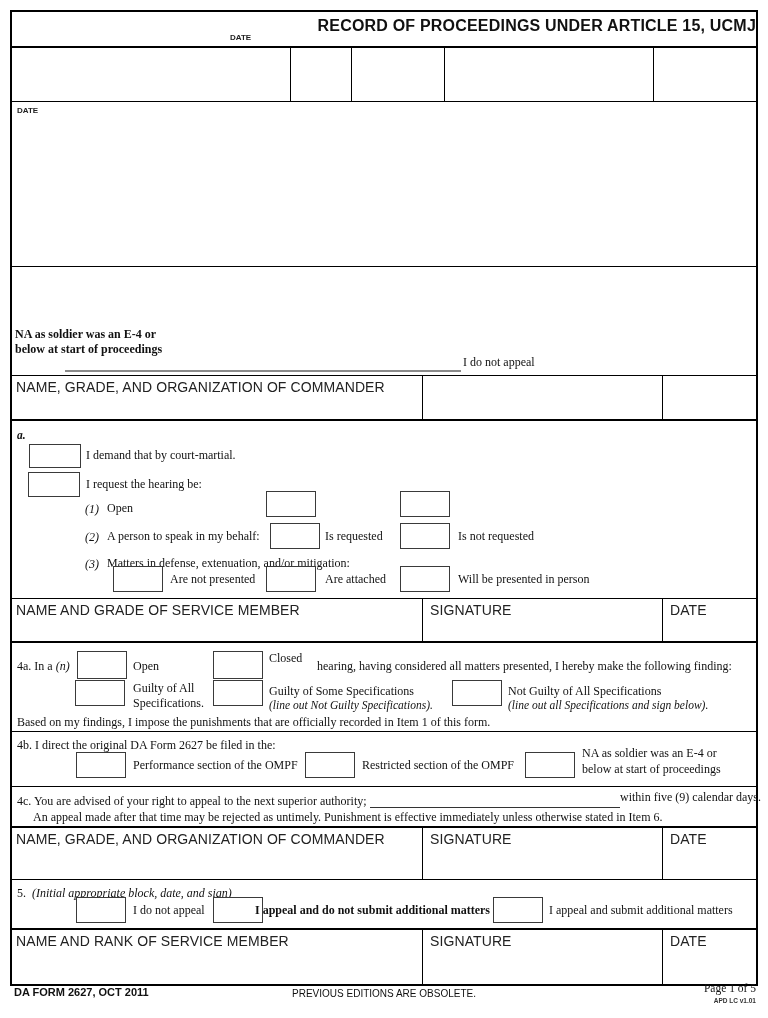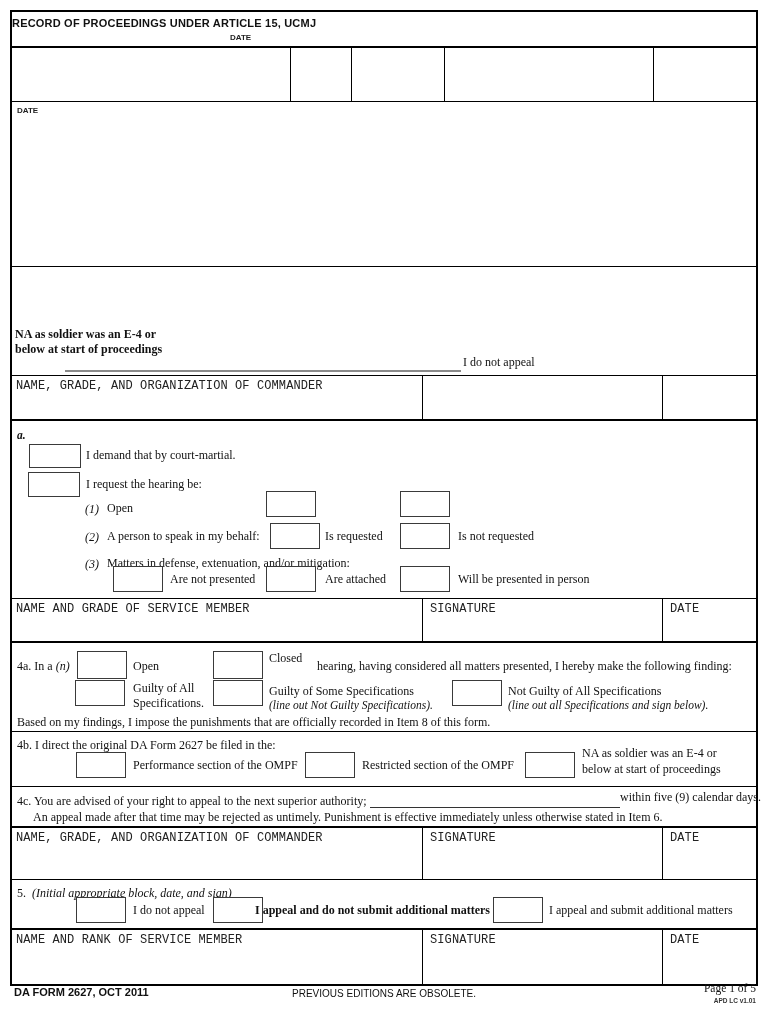--- a/index.html
+++ b/index.html
@@ -7,40 +7,40 @@
   #page { position:relative; width:768px; height:1018px; background:#fff; overflow:hidden; }
 
   #form { position:absolute; left:10px; top:10px; width:748px; height:976px; border:2px solid #000; background:#fff; }
 
   .row { position:relative; width:100%; border-bottom:1px solid #000; }
   .row.thick { border-bottom-width:2px; }
   .row.last { border-bottom:none; }
 
   .abs { position:absolute; white-space:nowrap; }
 
-  .cap { font-family:Liberation Mono, monospace; font-size:12px; color:#222; letter-spacing:.1px; }
+  .cap { font-family:Liberation Sans, sans-serif; font-size:14px; color:#222; letter-spacing:.1px; }
   .capb { font-family:"Liberation Sans", sans-serif; font-size:8px; font-weight:700; color:#222; }
   .ser { font-size:12px; }
   .serb { font-size:12px; font-weight:700; }
   .it { font-style:italic; }
   .note { font-size:11.5px; font-style:italic; }
 
   .vline { position:absolute; top:0; bottom:0; width:1px; background:#000; }
 
   .cb { position:absolute; width:50px; height:26px; border:1px solid #3a3a3a; background:#fff; }
   .cb.tall { height:28px; }
 
   
   .r1 { height:36px; } .r2 { height:54px; } .r3 { height:165px; } .r4 { height:109px; }
   .r5 { height:45px; } .r6 { height:178px; } .r7 { height:44px; } .r8 { height:89px; }
   .r9 { height:55px; } .r10 { height:41px; } .r11 { height:52px; } .r12 { height:50px; }
   .r13 { height:54px; }
 
   
-  .title { left:0; right:0; top:5px; text-align:left; font-family:"Liberation Sans", sans-serif; font-size:11px; font-weight:700; letter-spacing:.2px; }
+  .title { left:0; right:0; top:5px; text-align:right; font-family:"Liberation Sans", sans-serif; font-size:16px; font-weight:700; letter-spacing:.2px; }
   .title-date { left:218px; top:21px; }
 
   
   .hdr-v1 { left:278px; } .hdr-v2 { left:339px; } .hdr-v3 { left:432px; } .hdr-v4 { left:641px; }
 
   
   .r3-date { left:5px; top:4px; }
 
   
   .na1 { left:3px; top:60px; } .na2 { left:3px; top:75px; }
@@ -199,21 +199,21 @@
       <div class="cb cb-4a3"></div>
       <div class="abs ser fa-g1">Guilty of All</div>
       <div class="abs ser fa-g2">Specifications.</div>
       <div class="cb cb-4a4"></div>
       <div class="abs ser fa-gs">Guilty of Some Specifications</div>
       <div class="abs note fa-gsn">(line out Not Guilty Specifications).</div>
       <div class="cb cb-4a5"></div>
       <div class="abs ser fa-ng">Not Guilty of All Specifications</div>
       <div class="abs note fa-ngn">(line out all Specifications and sign below).</div>
 
-      <div class="abs ser fa-based">Based on my findings, I impose the punishments that are officially recorded in Item 8 of this form.</div>
+      <div class="abs ser fa-based">Based on my findings, I impose the punishments that are officially recorded in Item 1 of this form.</div>
     </div>
 
     <div class="row r9">
       <div class="abs ser fb-lead">4b.  I direct the original DA Form 2627 be filed in the:</div>
       <div class="cb cb-4b1"></div>
       <div class="abs ser fb-o1">Performance section of the OMPF</div>
       <div class="cb cb-4b2"></div>
       <div class="abs ser fb-o2">Restricted section of the OMPF</div>
       <div class="cb cb-4b3"></div>
       <div class="abs ser fb-o3a">NA as soldier was an E-4 or</div>

